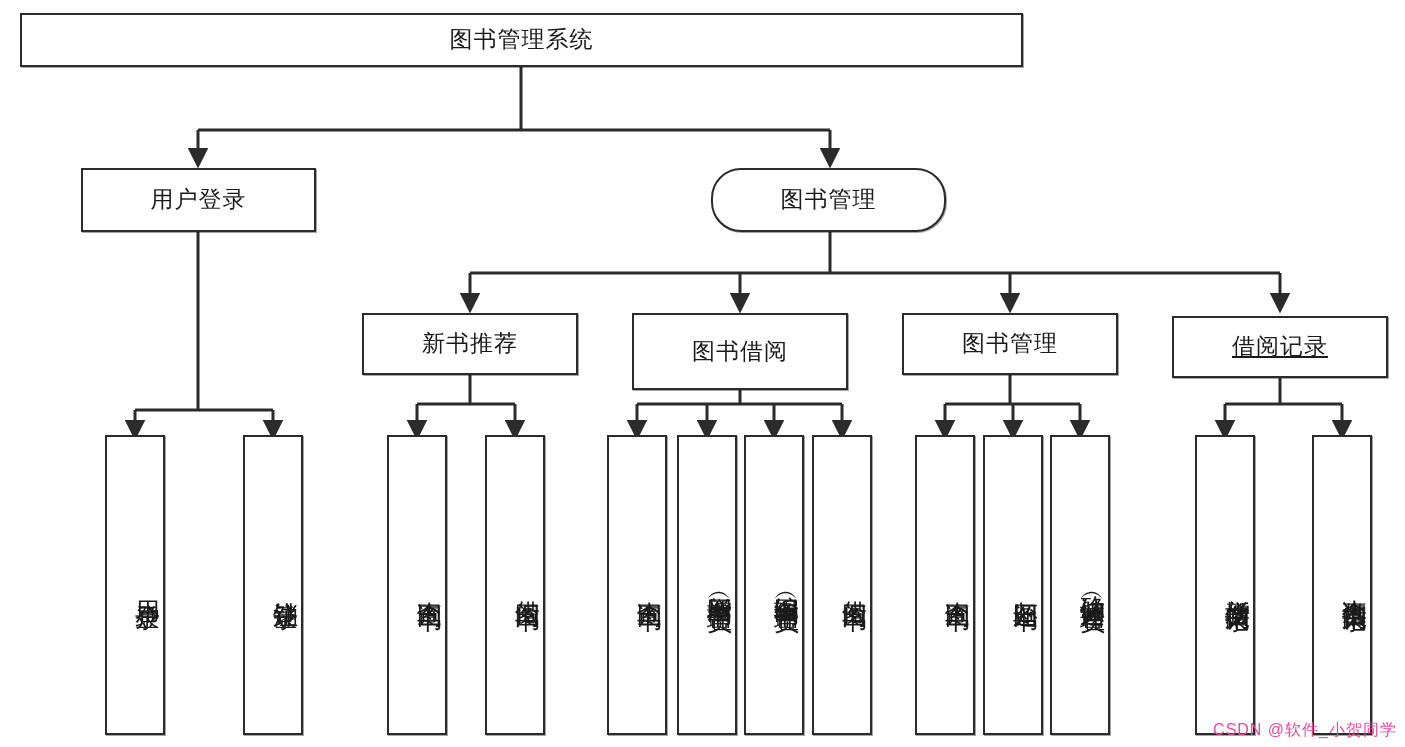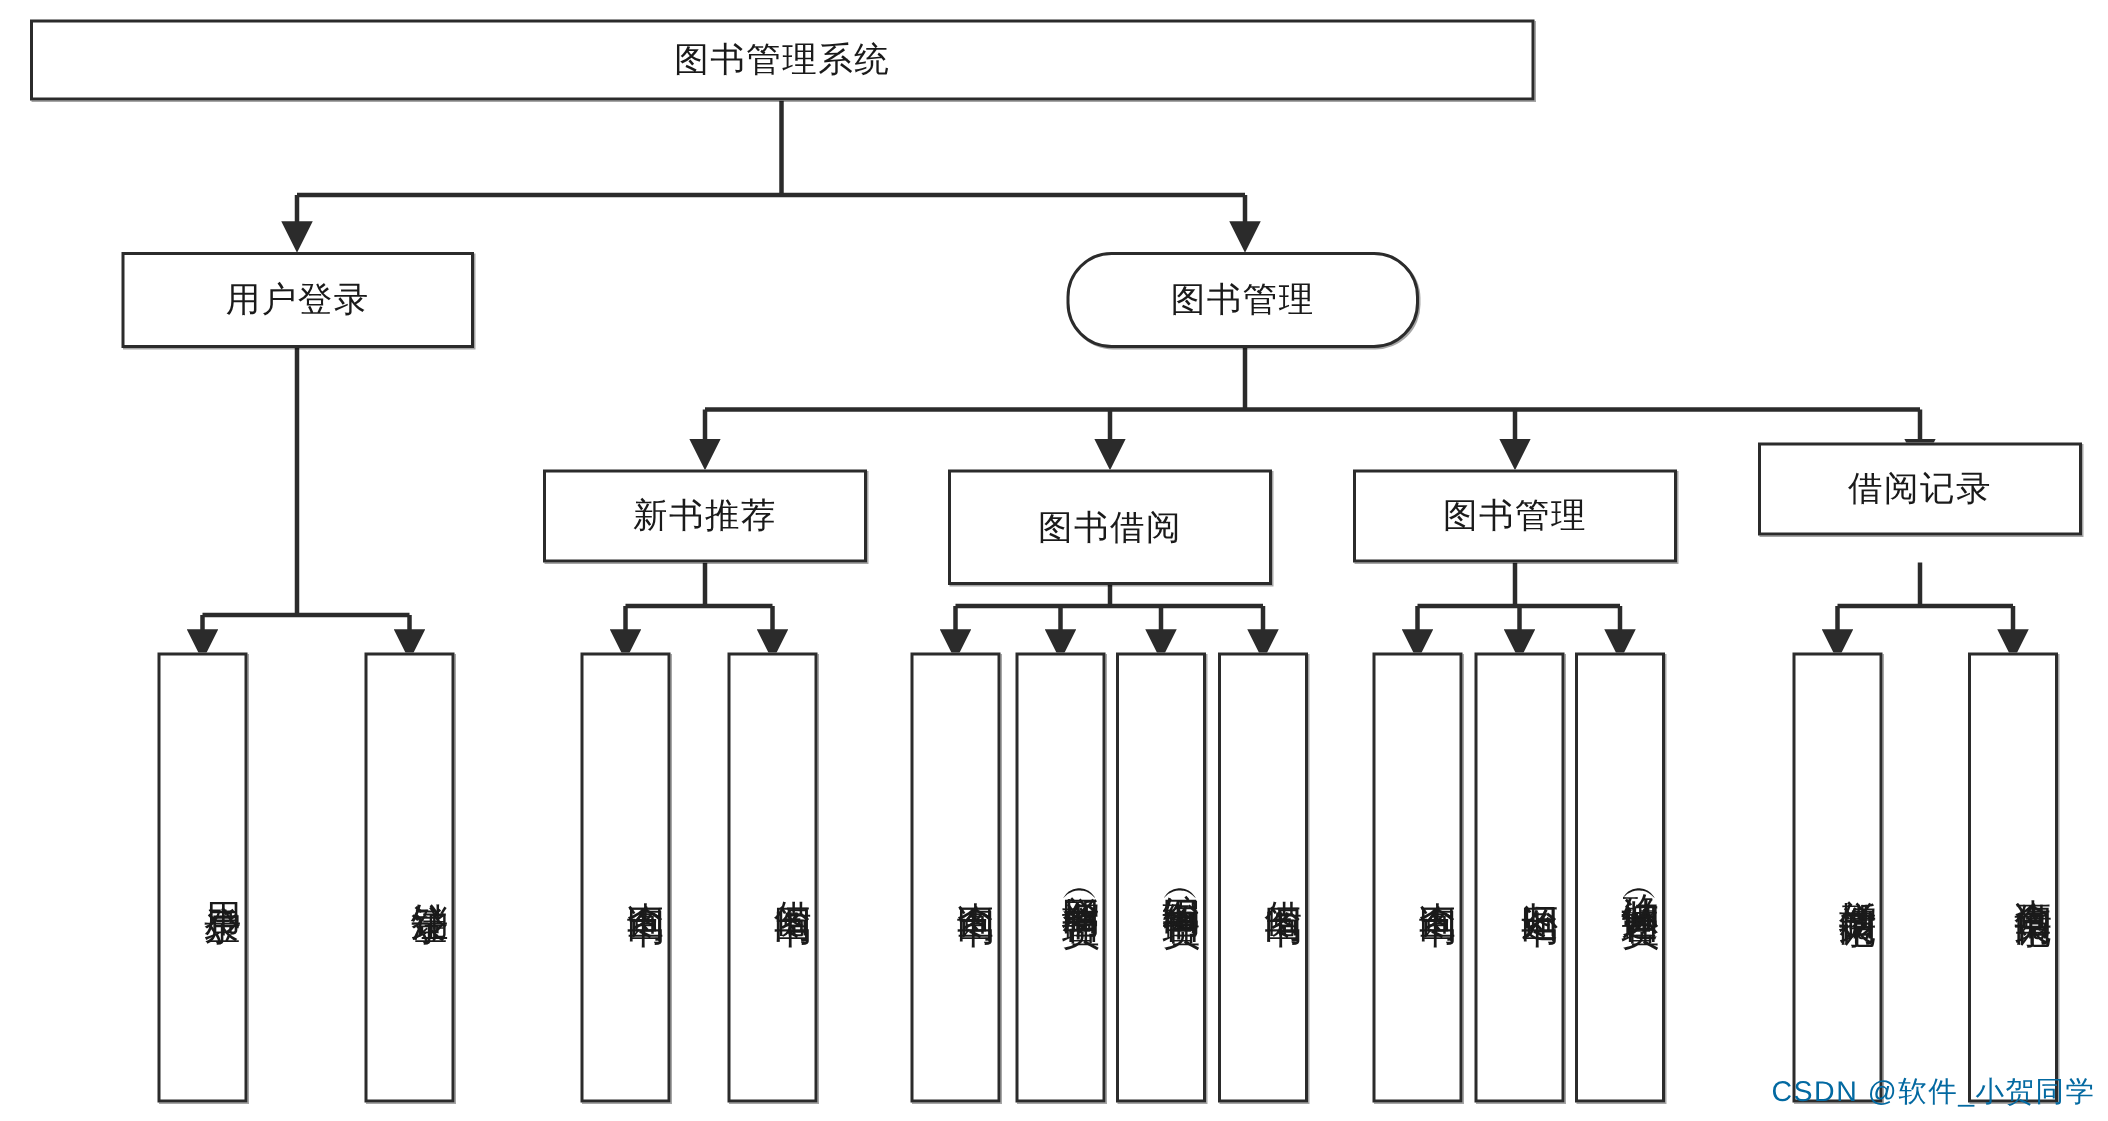--- a/index.html
+++ b/index.html
@@ -54,22 +54,22 @@
     left: 0;
     top: 0;
     width: 1405px;
     height: 747px;
     pointer-events: none;
   }
   .watermark {
     position: absolute;
     right: 8px;
     bottom: 6px;
-    font-size: 19px;
-    color: #0369a1;
+    font-size: 16px;
+    color: #ec4899;
     letter-spacing: 1px;
     white-space: nowrap;
     margin-left: 35px;
   }
 </style>
 </head>
 <body>
 
 <div id="canvas">
 
@@ -136,21 +136,21 @@
 
   <div class="node node-h" style="left:362px; top:313px; width:216px; height:62px;justify-content:center;">
     <span>新书推荐</span>
   </div>
   <div class="node node-h" style="left:632px; top:313px; width:216px; height:77px;">
     <span>图书借阅</span>
   </div>
   <div class="node node-h" style="left:902px; top:313px; width:216px; height:62px;">
     <span>图书管理</span>
   </div>
-  <div class="node node-h" style="left:1172px; top:295px; width:216px; height:62px;">
+  <div class="node node-h" style="left:1172px; top:316px; width:216px; height:62px;text-decoration:underline;">
     <span>借阅记录</span>
   </div>
 
   <div class="node node-v" style="left:105px; top:435px; width:60px; height:300px;">
     <span>用户登录</span>
   </div>
   <div class="node node-v" style="left:243px; top:435px; width:60px; height:300px;">
     <span>注销登录</span>
   </div>
 

